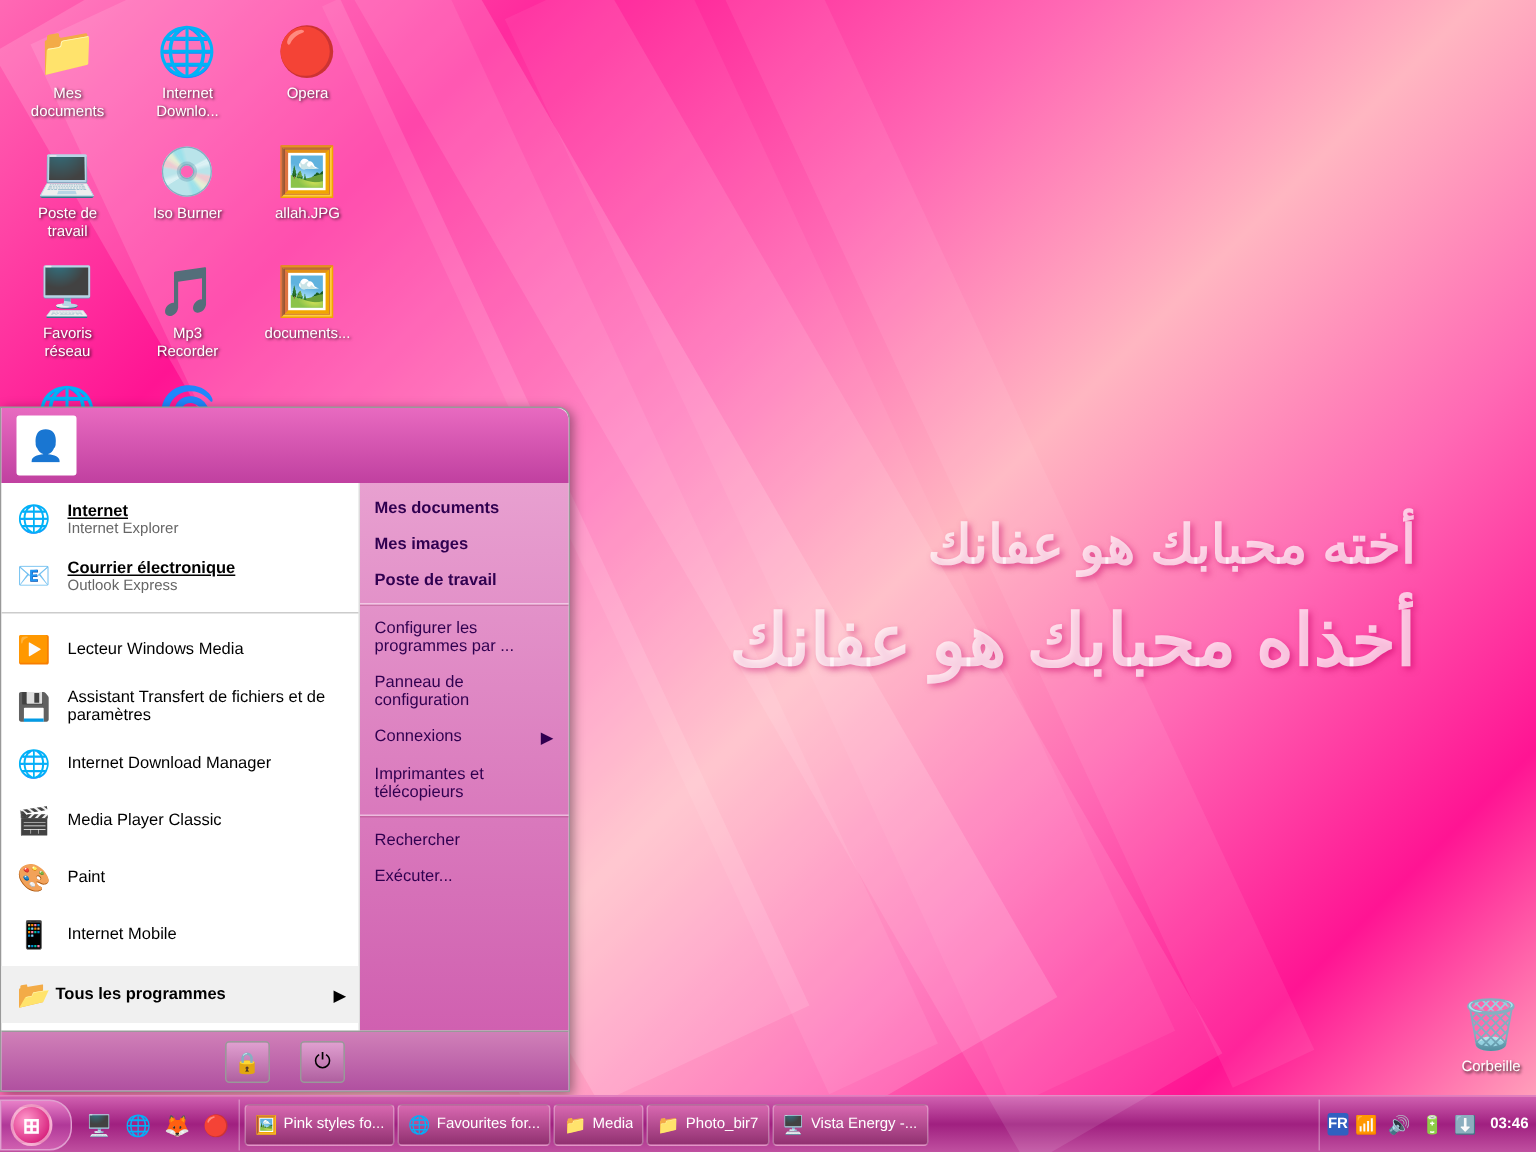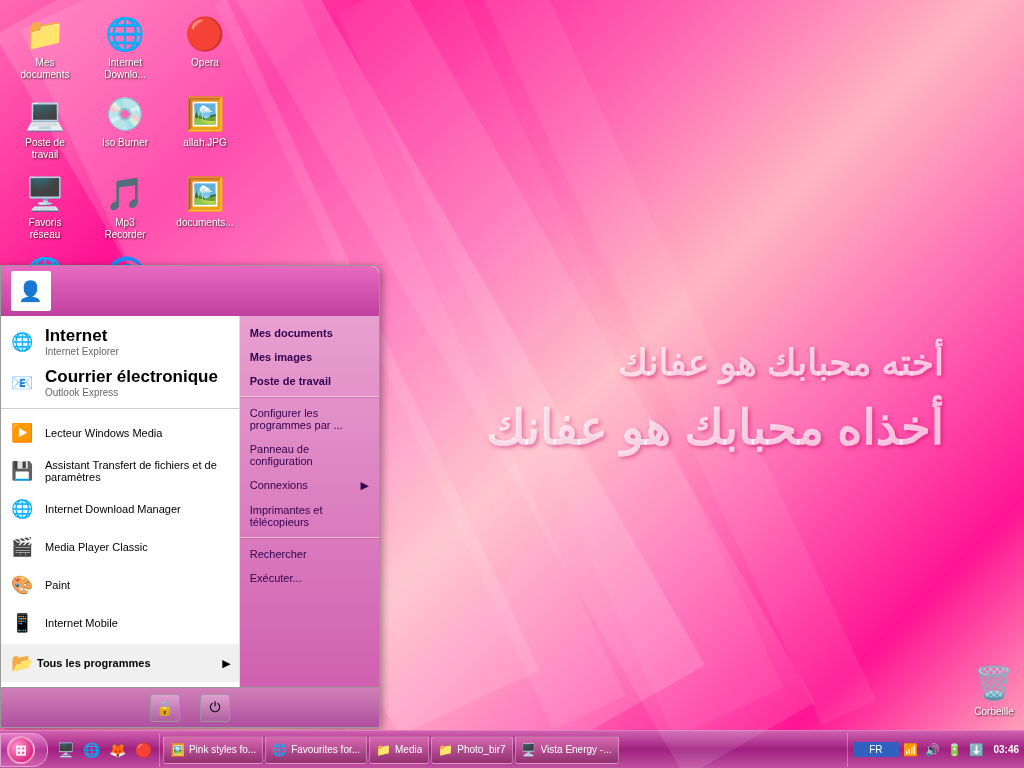--- a/index.html
+++ b/index.html
@@ -209,22 +209,23 @@
       flex-shrink: 0;
     }
 
     .menu-item-text {
       display: flex;
       flex-direction: column;
     }
 
     .menu-item-title {
       font-weight: bold;
-      font-size: 17px;
+      font-size: 11px;
       color: #000;
+      text-decoration: underline;
     }
 
     .menu-item-subtitle {
       font-size: 10px;
       color: #666;
     }
 
     .menu-item-label {
       font-size: 11px;
       color: #000;
@@ -407,22 +408,22 @@
       font-size: 10px;
       text-align: right;
       font-weight: bold;
       padding-left: 4px;
     }
 
     .lang-indicator {
       background: #3060c0;
       color: white;
       font-size: 10px;
-      font-weight: normal;
-      padding: 2px 16px;
+      font-weight: bold;
+      padding: 2px 0;
       border-radius: 2px;
       cursor: pointer;
     }
   </style>
 </head>
 <body>
 
 <div id="desktop">
 
   <div style="position:absolute;top:-50px;left:180px;width:200px;height:800px;background:rgba(255,255,255,0.12);transform:rotate(-25deg);pointer-events:none;"></div>

